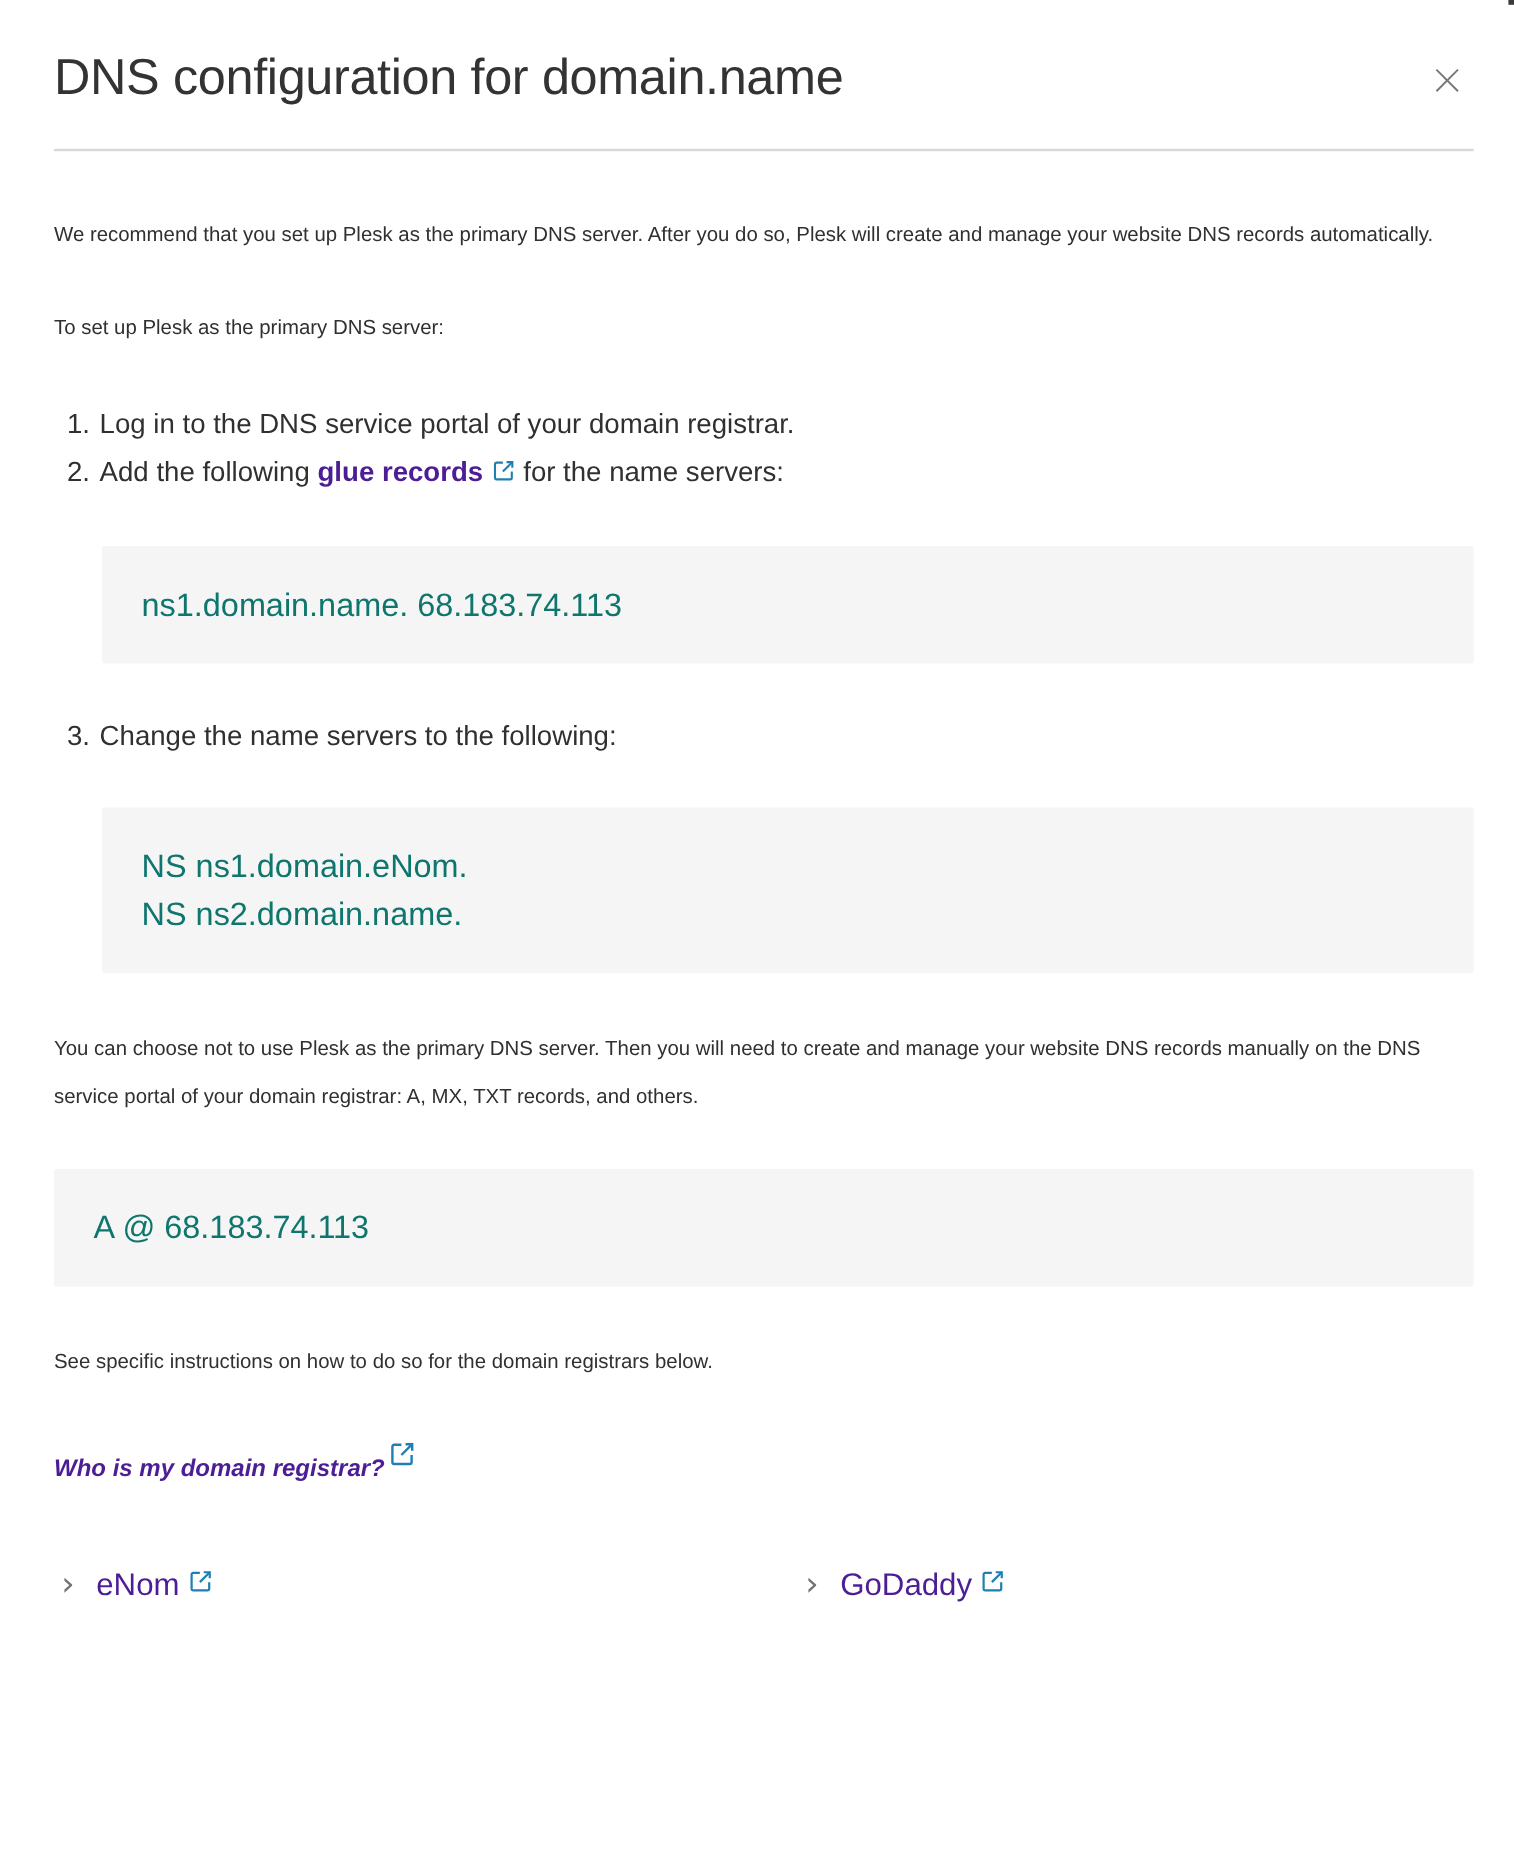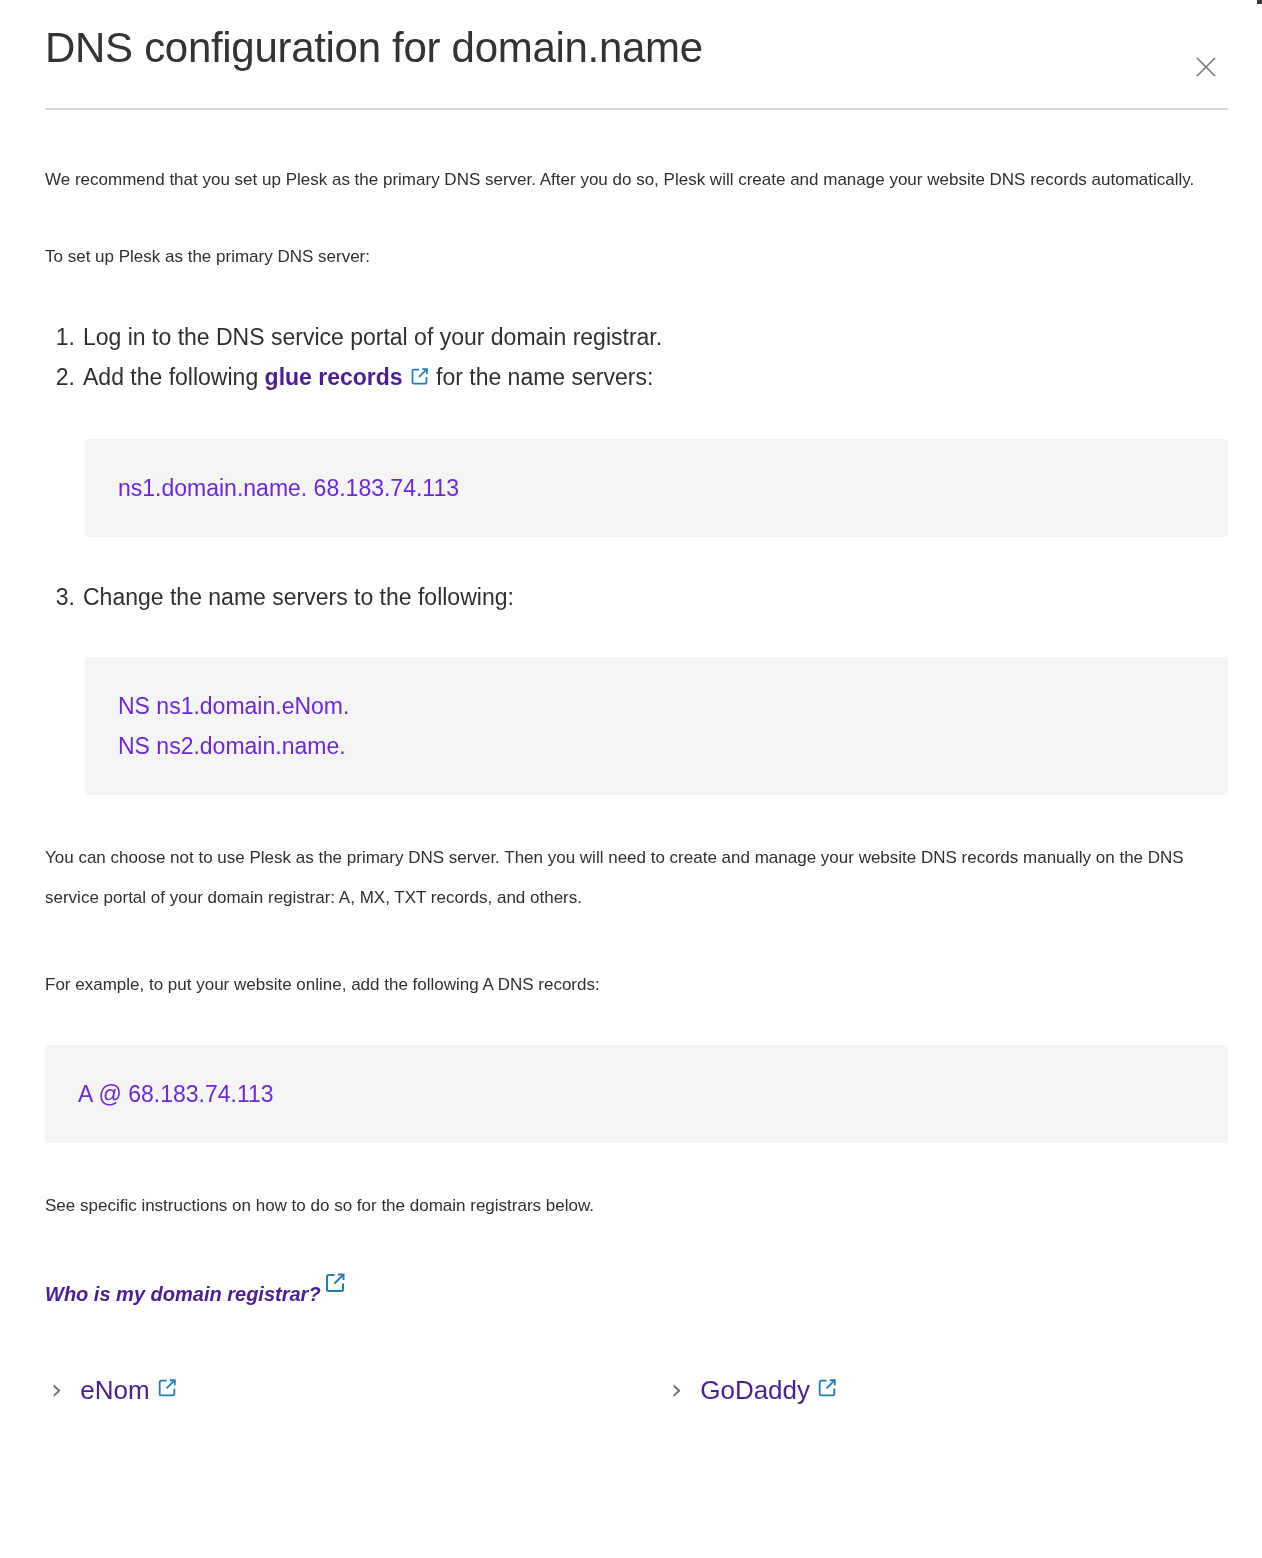--- a/index.html
+++ b/index.html
@@ -13,21 +13,21 @@
     position: relative;
   }
   .dialog { position: relative; padding: 0 34px 0 45px; }
 
   .corner-artifact {
     position: absolute; top: 0; right: 0;
     width: 5px; height: 4px; background: #3a3a3a;
   }
 
   .dialog-title {
-    margin: 0; padding-top: 24px;
+    margin: 0; padding-top: 40px;
     font-size: 42px; font-weight: 400; line-height: 1.15;
     color: #333333; letter-spacing: -0.3px;
   }
 
   .close-btn {
     position: absolute; top: 54px; right: 42px;
     width: 28px; height: 28px;
     background: none; border: none; padding: 0;
     cursor: pointer; color: #777777;
     display: flex; align-items: center; justify-content: center;
@@ -56,21 +56,21 @@
 
   .ext-icon {
     display: inline-block; color: #1e7fb2;
     vertical-align: -2px; margin-left: 6px;
   }
   .ext-icon.raised { vertical-align: 6px; margin-left: 2px; }
 
   .code-block {
     background: #f5f5f5; border-radius: 2px;
     padding: 29px 33px;
-    font-size: 23px; line-height: 40px; color: #6d28d9;
+    font-size: 27px; line-height: 40px; color: #0f766e;
   }
   .code-block.indented { margin-left: 40px; }
   .code-line { white-space: pre; }
 
   .registrar-question {
     margin: 45px 0 0 0;
     font-size: 20px; line-height: 34px;
   }
   .registrar-question a.link { font-weight: 700; font-style: italic; }
 
@@ -138,21 +138,20 @@
     </div>
   </div>
 
   <div class="code-block indented mt-40">
     <div class="code-line">NS ns1.domain.eNom.</div>
     <div class="code-line">NS ns2.domain.name.</div>
   </div>
 
   <p class="body-text mt-44">You can choose not to use Plesk as the primary DNS server. Then you will need to create and manage your website DNS records manually on the DNS service portal of your domain registrar: A, MX, TXT records, and others.</p>
 
-  <p class="body-text mt-47">For example, to put your website online, add the following A DNS records:</p>
 
   <div class="code-block mt-40">
     <div class="code-line">A @ 68.183.74.113</div>
   </div>
 
   <p class="body-text mt-44">See specific instructions on how to do so for the domain registrars below.</p>
 
   <p class="registrar-question"><a class="link">Who is my domain registrar?</a><span class="ext-icon raised"><svg width="24" height="24" viewBox="0 0 24 24" fill="none" stroke="currentColor" stroke-width="2">
           <path d="M20 12.5v6a1.5 1.5 0 0 1-1.5 1.5h-13A1.5 1.5 0 0 1 4 18.5v-13A1.5 1.5 0 0 1 5.5 4h6"></path>
           <path d="M15 3.5h5.5V9"></path>

